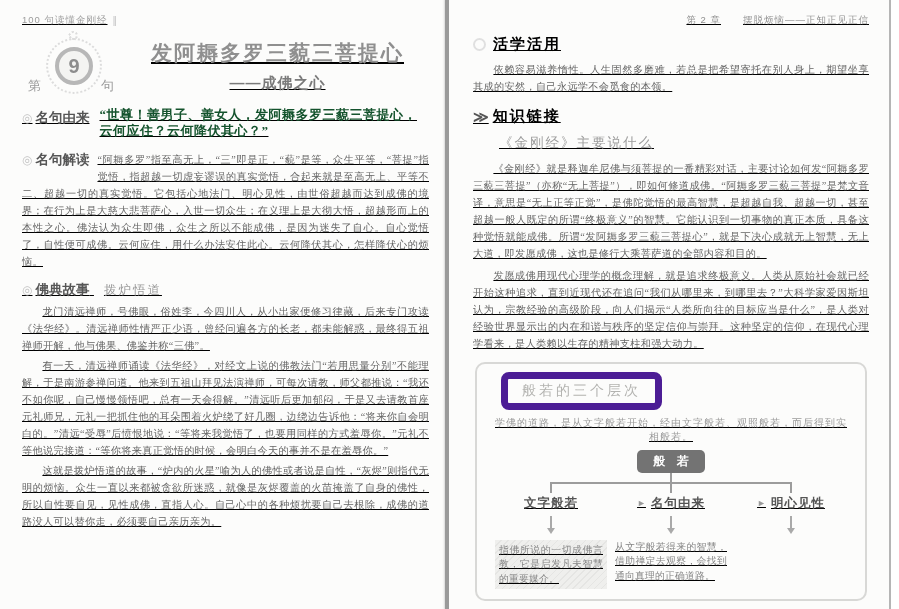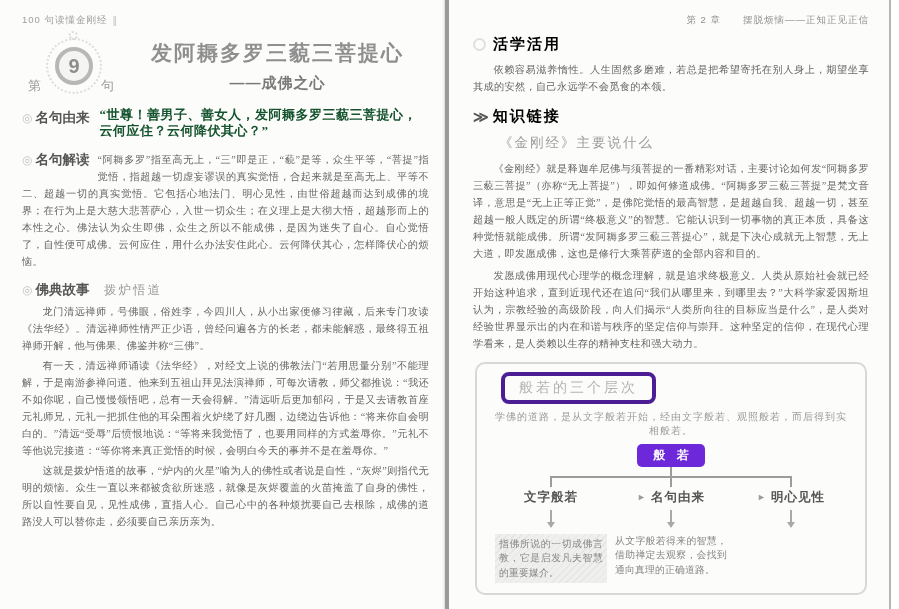--- a/index.html
+++ b/index.html
@@ -1,18 +1,18 @@
 <!DOCTYPE html>
 <html><head>
 <meta charset="utf-8">
 <style>
   * { margin:0; padding:0; box-sizing:border-box; }
   html,body { width:899px; height:609px; background:#ffffff; overflow:hidden;
               font-family:"Liberation Sans", sans-serif; }
-  .spread { display:flex; width:899px; height:524px; background:#fff; }
+  .spread { display:flex; width:899px; height:524px; background:#fff;text-decoration:underline; }
   .page { background:#fcfcfb; height:609px; overflow:hidden; }
   .page.left  { width:445px; padding:14px 16px 0 22px; }
   .gutter { width:4px; height:609px; background:#9a9a9a; box-shadow:0 0 2px 1px #d8d8d8; }
   .page.right { width:442px; padding:14px 20px 0 24px; border-right:2px solid #b5b5b5; }
   .edge-space { flex:1; background:#fff; }
 
   
   .pg-header { font-size:9.5px; color:#9d9d9d; letter-spacing:1px; display:flex; align-items:center; margin-bottom:8px; }
   .hmark { display:inline-block; width:3px; height:10px; background:#cfcfcf; margin-left:5px; border-left:2px solid #e2e2e2; }
   .pg-header.right { justify-content:flex-end; color:#8f8f8f; }
@@ -53,26 +53,26 @@
   .ring-icon { width:13px; height:13px; border:2px solid #e0e0e0; border-radius:50%; margin-right:7px; }
   .h2-label { font-size:15px; font-weight:bold; color:#000000; letter-spacing:2px; }
   .apply-text { margin-bottom:12px; }
   .know-head { display:flex; align-items:center; margin:6px 0 8px 0; }
   .chev-icon { font-size:15px; font-weight:bold; color:#555; margin-right:4px; }
   .know-title { font-size:13.5px; color:#9c9c9c; letter-spacing:2px; margin:0 0 8px 26px; }
   .kp { margin-bottom:5px; }
 
   
   .diagram { margin:10px 2px 0 2px; border:2px solid #d8d8d6; border-radius:10px; padding:8px 14px 10px 14px; background:#fcfcfb; }
-  .dg-title { display:inline-block; border:4px solid #4c1d95; border-radius:8px; padding:3px 14px;
+  .dg-title { display:inline-block; border:7px solid #4c1d95; border-radius:8px; padding:3px 14px;
               font-size:14px; color:#b3b3b0; letter-spacing:3px; margin-left:10px; }
   .dg-sub { font-size:10px; color:#9b9b9b; text-align:center; margin-top:6px; letter-spacing:1px; }
   .tree { margin-top:6px; }
   .root-wrap { text-align:center; }
-  .root-node { display:inline-block; background:#6d28d9; color:#fff; font-size:12px; font-weight:bold;
+  .root-node { display:inline-block; background:#737373; color:#fff; font-size:12px; font-weight:bold;
                letter-spacing:4px; padding:3px 12px 3px 16px; border-radius:5px; }
   .stem-v { width:1.5px; height:9px; background:#9c9c9c; margin:0 auto; }
   .hline { height:1.5px; background:#9c9c9c; margin:0 16.5%; }
   .cols { display:flex; }
   .col { flex:1; display:flex; flex-direction:column; align-items:center; }
   .stub { width:1.5px; height:9px; background:#9c9c9c; }
   .label-row { display:flex; align-items:center; margin-top:2px; }
   .mini-arrow { color:#9b9b9b; font-size:9px; margin-right:5px; }
   .node-label { font-size:12.5px; font-weight:bold; color:#555; letter-spacing:1px; }
   .darr { display:flex; flex-direction:column; align-items:center; margin:4px 0 6px 0; }

